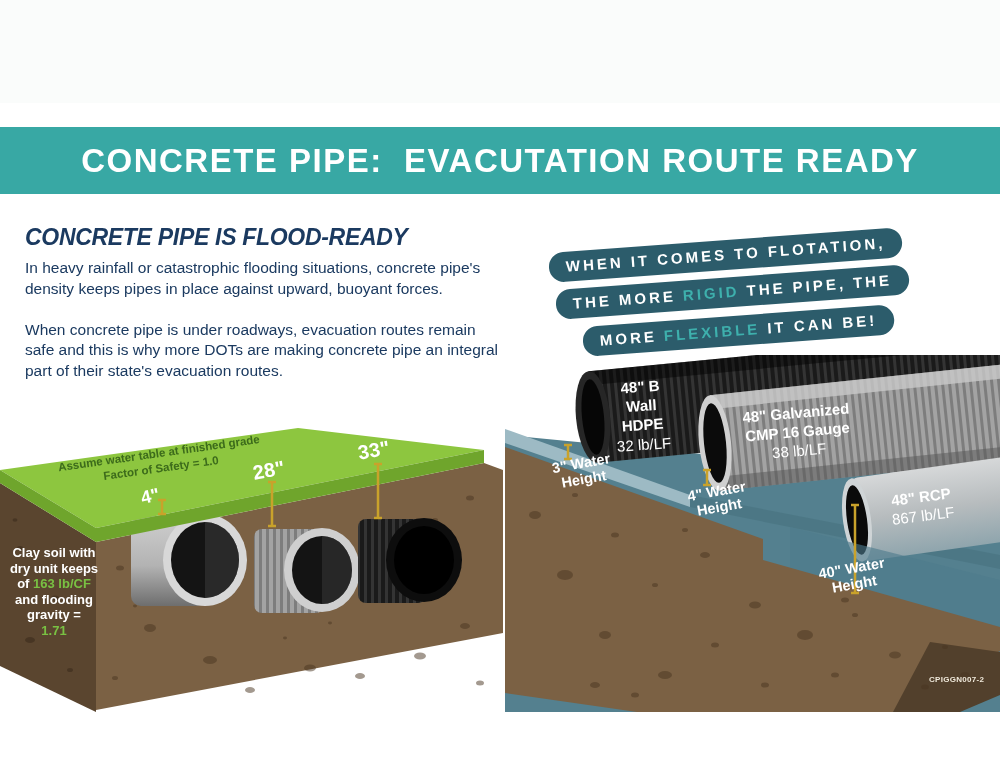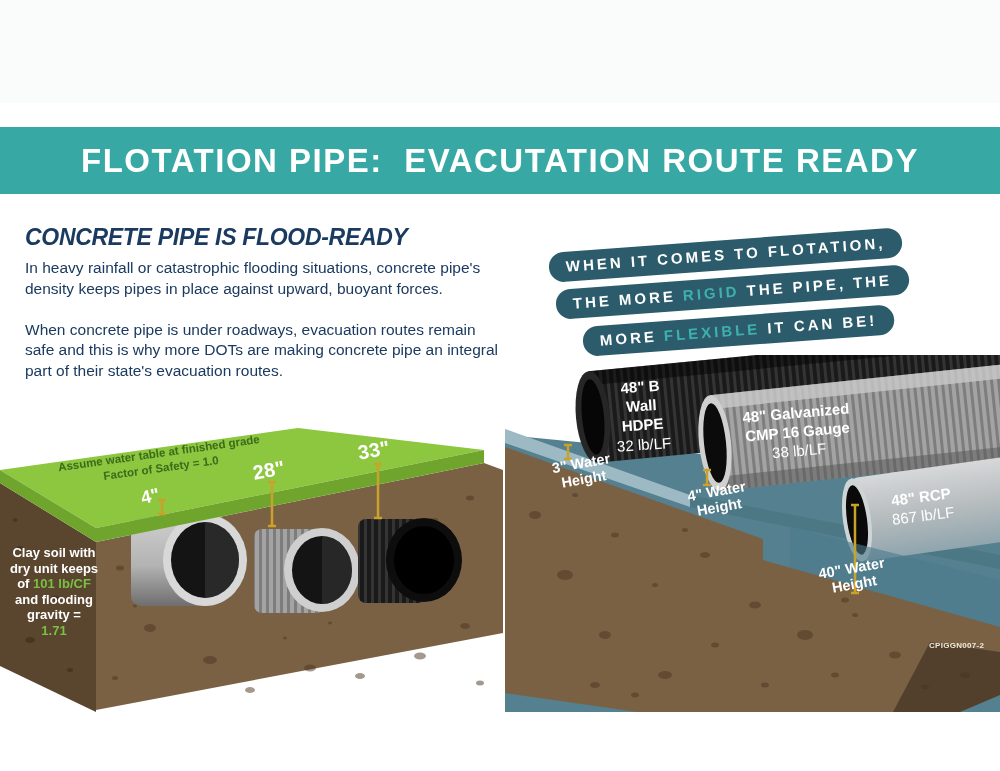--- a/index.html
+++ b/index.html
@@ -20,31 +20,31 @@
   .lbl{position:absolute;color:#ffffff;font-weight:700;text-align:center;line-height:1.12;}
   .grass-note{position:absolute;left:38px;top:446px;width:244px;text-align:center;
         color:#3c6b1b;font-size:11.5px;font-weight:700;transform:rotate(-8deg);line-height:1.3;}
   .depth{position:absolute;color:#ffffff;font-weight:700;font-size:20px;transform:rotate(-10deg);}
   .clay{position:absolute;left:6px;top:545px;width:96px;text-align:center;color:#ffffff;
         font-size:13px;font-weight:700;line-height:1.2;}
   .clay .accent{color:#79c143;}
   .pipe-lbl{position:absolute;color:#ffffff;font-weight:700;text-align:center;line-height:1.28;font-size:15px;}
   .pipe-lbl .light{font-weight:400;}
   .wh{font-size:14.5px;transform:rotate(-10deg);}
-  .code{position:absolute;left:929px;top:641px;color:#efe8da;font-size:8px;font-weight:700;letter-spacing:0.3px;}
+  .code{position:absolute;left:929px;top:675px;color:#efe8da;font-size:8px;font-weight:700;letter-spacing:0.3px;}
 </style>
 </head>
 <body>
 
 <div class="page">
 
   <div class="top-offwhite"></div>
 
   <div class="header-band">
-    <h1>FLOTATION PIPE:  EVACUTATION ROUTE READY</h1>
+    <h1>CONCRETE PIPE:  EVACUTATION ROUTE READY</h1>
   </div>
 
   <div class="intro">
     <h2>CONCRETE PIPE IS FLOOD-READY</h2>
     <p>In heavy rainfall or catastrophic flooding situations, concrete pipe's density keeps pipes in place against upward, buoyant forces.</p>
     <p>When concrete pipe is under roadways, evacuation routes remain safe and this is why more DOTs are making concrete pipe an integral part of their state's evacuation routes.</p>
   </div>
 
   <div class="pill" style="left:549px;top:253px;">
     <span>WHEN IT COMES TO FLOTATION,</span>
@@ -149,21 +149,21 @@
   </svg>
 
   <div class="grass-note">
     <div>Assume water table at finished grade</div>
     <div>Factor of Safety = 1.0</div>
   </div>
   <div class="depth" style="left:141px;top:486px;font-size:18px;transform:rotate(-13deg);">4"</div>
   <div class="depth" style="left:253px;top:459px;">28"</div>
   <div class="depth" style="left:358px;top:439px;">33"</div>
   <div class="clay">
-    <span>Clay soil with dry unit keeps of </span><span class="accent">101 lb/CF</span><span> and flooding gravity = </span><br>
+    <span>Clay soil with dry unit keeps of </span><span class="accent">163 lb/CF</span><span> and flooding gravity = </span><br>
     <span class="accent">1.71</span>
   </div>
 
   <svg class="diagram-svg" style="left:505px;top:355px;" width="495" height="360" viewBox="0 0 495 360">
     <defs>
       <linearGradient id="rcpBody2" x1="0" y1="0" x2="0" y2="1">
         <stop offset="0" stop-color="#d6d8d9"></stop>
           <stop offset="0.5" stop-color="#b7bcbe"></stop>
           <stop offset="1" stop-color="#8fa5ad"></stop>
       </linearGradient>

